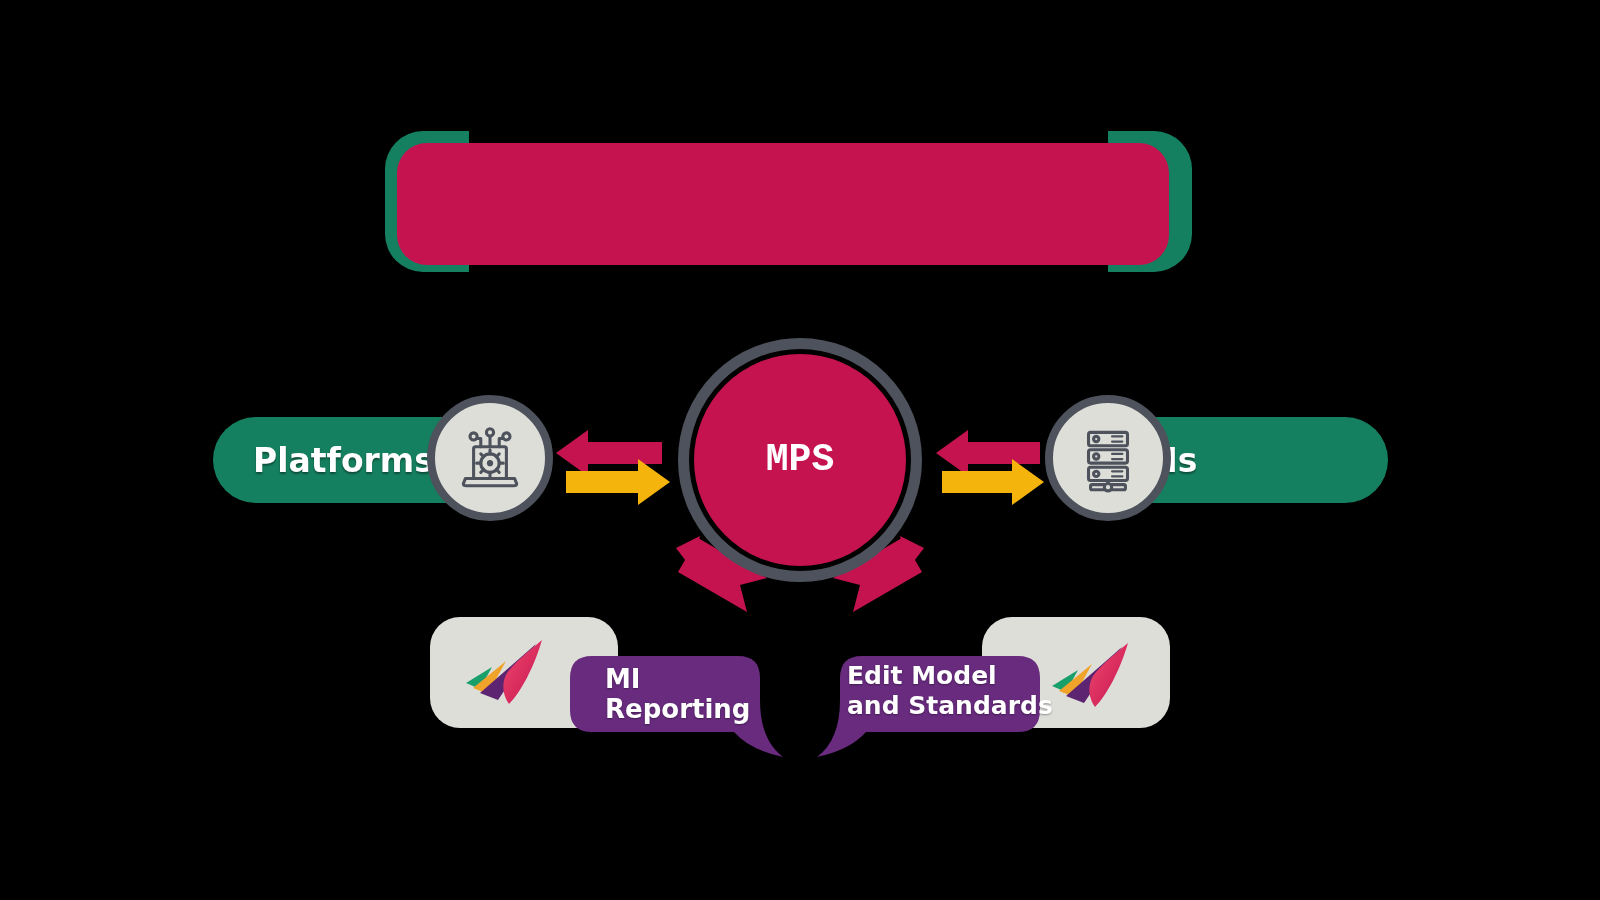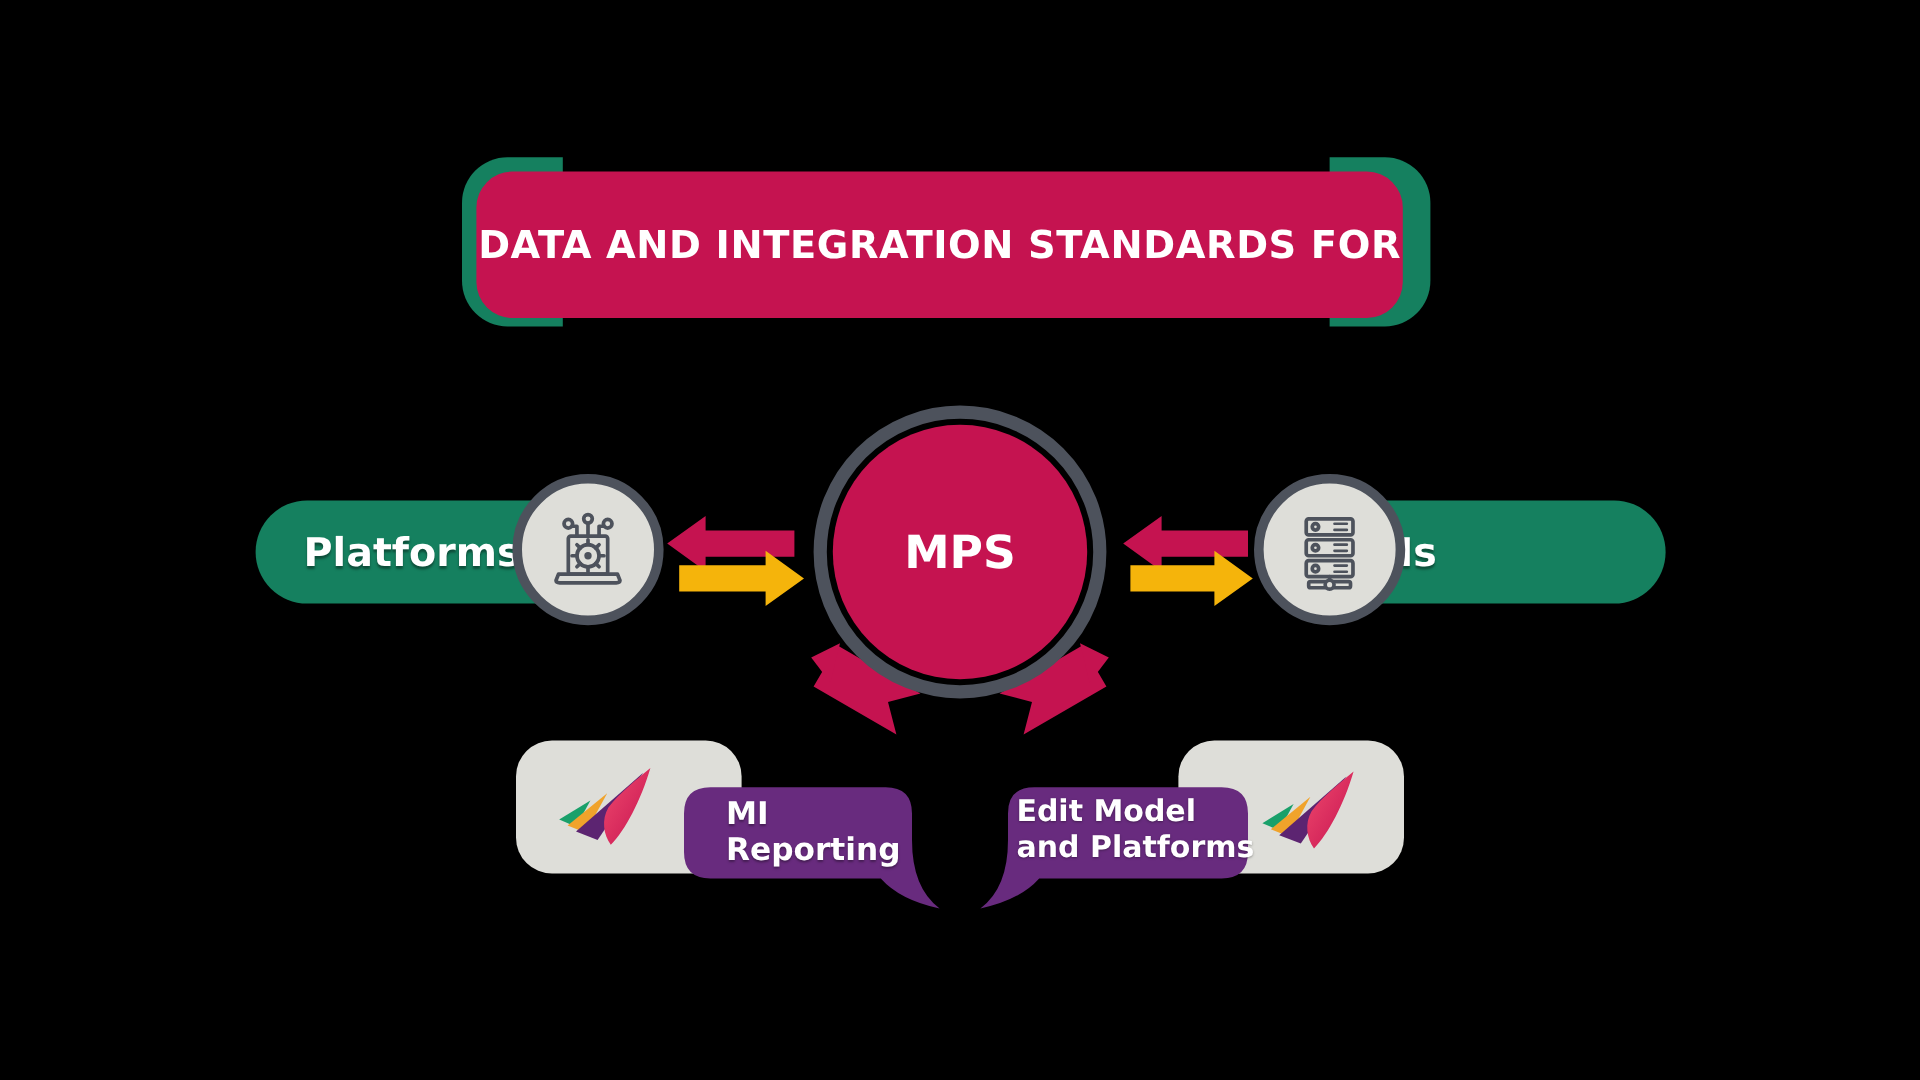--- a/index.html
+++ b/index.html
@@ -19,37 +19,36 @@
   .pill.left{left:213px;width:285px;justify-content:flex-start;padding-left:40px;box-sizing:border-box;}
   .pill.right{left:1095px;width:293px;padding-right:95px;box-sizing:border-box;}
   
   .side-circle{position:absolute;width:126px;height:126px;border-radius:50%;box-sizing:border-box;
                border:8px solid var(--ring);background:var(--lightgray);z-index:3;
                display:flex;align-items:center;justify-content:center;}
   
   .ring{position:absolute;left:678px;top:338px;width:244px;height:244px;border-radius:50%;
         border:11px solid var(--ring);box-sizing:border-box;z-index:3;}
   .medal{position:absolute;left:694px;top:354px;width:212px;height:212px;border-radius:50%;
-         background:var(--crimson);z-index:4;display:flex;flex-direction:column;align-items:center;justify-content:center;}
+         background:var(--crimson);z-index:4;display:flex;flex-direction:column;align-items:center;justify-content:center;font-family:Liberation Mono, monospace;}
   .medal div{color:#fff;font-weight:700;font-size:38px;line-height:46px;text-align:center;}
   
   .card{position:absolute;top:617px;width:188px;height:111px;border-radius:30px;background:var(--lightgray);z-index:5;
         box-shadow:0 4px 8px rgba(0,0,0,.45);}
   .bubble-text{position:absolute;color:#fff;font-weight:700;z-index:7;text-shadow:0 1px 2px rgba(0,0,0,.35);}
   .bubble-text.one{left:605px;top:656px;width:180px;height:76px;display:flex;align-items:center;justify-content:center;font-size:26px;}
   .bubble-text.two{left:847px;top:661px;font-size:25px;line-height:30px;text-align:left;}
   svg{position:absolute;left:0;top:0;}.z2{z-index:2}.z5{z-index:5}.z6{z-index:6}.z8{z-index:8}
 </style>
 </head>
 <body style="--crimson: #C51350; --teal: #15805F; --yellow: #F5B40B; --purple: #682B7E; --ring: #4D525C; --lightgray: #DEDED9;">
 
 <div class="teal-tab left"></div>
 <div class="teal-tab right"></div>
 <div class="banner">
-  <div>DATA AND INTEGRATION STANDARDS FOR</div>
 </div>
 
 <svg class="z2" width="1600" height="900" viewBox="0 0 1600 900">
   <g fill="#C51350">
     <path d="M698 538 L767 578 L740 585 L747 612 L678 572 Z"></path>
     <path d="M676 548 L700 536 L692 569 Z"></path>
     <path d="M902 538 L833 578 L860 585 L853 612 L922 572 Z"></path>
     <path d="M924 548 L900 536 L908 569 Z"></path>
   </g>
 </svg>
@@ -114,21 +113,21 @@
 
 <svg class="z6" width="1600" height="900" viewBox="0 0 1600 900">
   <g fill="#682B7E">
     <path d="M592 656 H738 Q760 656 760 678 V700 Q760 740 783 757 Q750 750 734 732 H592 Q570 732 570 710 V678 Q570 656 592 656 Z"></path>
     <path d="M862 656 H1018 Q1040 656 1040 678 V710 Q1040 732 1018 732 H866 Q850 750 817 757 Q840 740 840 700 V678 Q840 656 862 656 Z"></path>
   </g>
 </svg>
 <div class="bubble-text one">MI Reporting</div>
 <div class="bubble-text two">
   <div>Edit Model</div>
-  <div>and Platforms</div>
+  <div>and Standards</div>
 </div>
 
 <svg class="z8" width="96" height="76" viewBox="0 0 96 76" style="left:460px;top:633px;">
   <defs>
     <linearGradient id="lgPink" x1="0" y1="0" x2="1" y2="1">
       <stop offset="0" stop-color="#F04A6E"></stop>
         <stop offset="1" stop-color="#C51350"></stop>
     </linearGradient>
   </defs>
   <path fill="#19A06A" d="M6 50 L32 34 L20 56 Z"></path>

